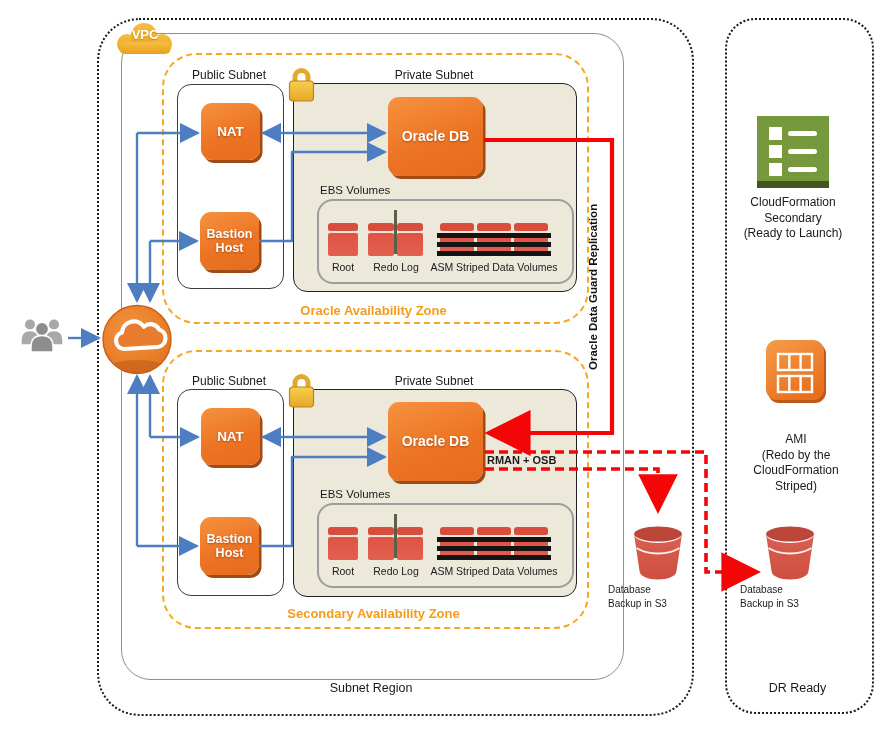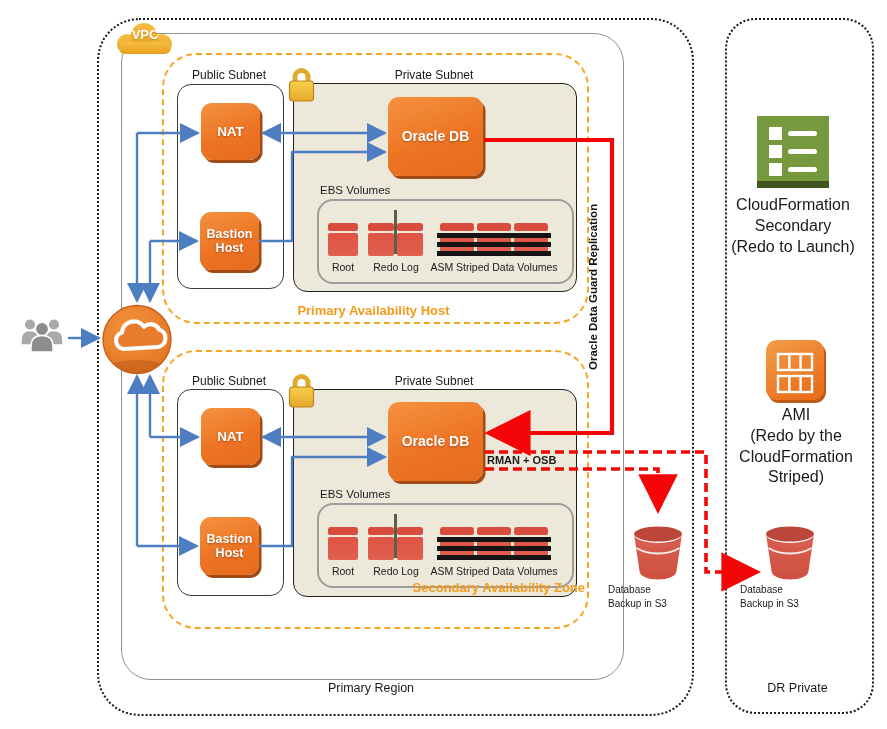--- a/index.html
+++ b/index.html
@@ -20,21 +20,21 @@
   .lbl{position:absolute;text-align:center;font-size:12px;}
   .lbl-left{position:absolute;text-align:left;font-size:11.5px;}
   .az-lbl{position:absolute;text-align:center;font-size:13px;font-weight:bold;color:#F59B1B;}
   .vol{position:absolute;}
   .vol .cap{height:8px;border-radius:3px 3px 2px 2px;background:#D94C3E;}
   .vol .bdy{margin-top:2px;height:23px;border-radius:2px;background:linear-gradient(180deg,#DE5344,#E2604F);}
   .stripe{position:absolute;height:5px;background:#141414;z-index:6;}
   .sep{position:absolute;width:3px;background:#5E5F49;z-index:6;}
   .vol-lbl{position:absolute;text-align:center;font-size:10.5px;z-index:7;}
   .bucket-lbl{position:absolute;font-size:10px;line-height:1.35;z-index:7;}
-  .dritem-lbl{position:absolute;text-align:center;font-size:16px;line-height:1.3;z-index:7;}
+  .dritem-lbl{position:absolute;text-align:center;font-size:12px;line-height:1.3;z-index:7;}
   .dg-lbl{position:absolute;left:587px;top:146px;height:282px;width:22px;
           writing-mode:vertical-rl;transform:rotate(180deg);text-align:center;
           font-size:11.5px;font-weight:600;color:#111;z-index:45;}
   .rman-lbl{position:absolute;left:487px;top:454px;width:80px;font-size:11px;font-weight:bold;z-index:45;}
   .icon{z-index:10;}
   svg{display:block;}
 </style>
 </head>
 <body>
 
@@ -240,40 +240,40 @@
         <rect x="31" y="15" width="29" height="5" rx="2.5"></rect>
       <rect x="12" y="29" width="13" height="13"></rect>
         <rect x="31" y="33" width="29" height="5" rx="2.5"></rect>
       <rect x="12" y="47" width="13" height="13"></rect>
         <rect x="31" y="51" width="29" height="5" rx="2.5"></rect>
     </g>
   </svg>
   <div class="dritem-lbl" style="left:718px;top:195px;width:150px;">
     <div>CloudFormation</div>
     <div>Secondary</div>
-    <div>(Redo to Launch)</div>
+    <div>(Ready to Launch)</div>
   </div>
 
   <svg class="abs icon" style="left:766px;top:340px;" width="60" height="64" viewBox="0 0 60 64">
     <defs>
         <linearGradient id="gami" x1="0" y1="0" x2="0.6" y2="1">
           <stop offset="0" stop-color="#F59D4A"></stop>
           <stop offset="1" stop-color="#E96F1D"></stop>
         </linearGradient>
       </defs>
     <rect x="2" y="3" width="58" height="60" rx="11" fill="#BE5A17"></rect>
     <rect x="0" y="0" width="58" height="60" rx="11" fill="url(#gami)"></rect>
     <g fill="none" stroke="#fff" stroke-width="2.4">
       <rect x="12" y="14" width="34" height="16"></rect>
         <path d="M23.3,14 V30 M34.6,14 V30"></path>
       <rect x="12" y="36" width="34" height="16"></rect>
         <path d="M23.3,36 V52 M34.6,36 V52"></path>
     </g>
   </svg>
-  <div class="dritem-lbl" style="left:721px;top:405px;width:150px;">
+  <div class="dritem-lbl" style="left:721px;top:432px;width:150px;">
     <div>AMI</div>
     <div>(Redo by the</div>
     <div>CloudFormation</div>
     <div>Striped)</div>
   </div>
 
   <svg width="887" height="729" viewBox="0 0 887 729" style="position:absolute;left:0;top:0;z-index:40;pointer-events:none;">
     <defs>
       <marker id="ab" viewBox="0 0 10 10" refX="9" refY="5" markerWidth="8.5" markerHeight="8.5" orient="auto-start-reverse">
           <path d="M0,0 L10,5 L0,10 z" fill="#4D7EC2"></path>
@@ -300,18 +300,18 @@
     <path d="M484,140 H612 V433 H489" fill="none" stroke="#F40606" stroke-width="4.2" marker-end="url(#ar)"></path>
     <g fill="none" stroke="#F40606" stroke-width="3.6" stroke-dasharray="9 5">
       <path d="M485,452 H706 V572 H757" marker-end="url(#ar)"></path>
       <path d="M485,469 H658 V510" marker-end="url(#ar)"></path>
     </g>
   </svg>
 
   <div class="dg-lbl">Oracle Data Guard Replication</div>
   <div class="rman-lbl">RMAN + OSB</div>
 
-  <div class="az-lbl" style="left:162px;top:303px;width:423px;z-index:45;">Primary Availability Host</div>
-  <div class="az-lbl" style="left:162px;top:580px;width:423px;z-index:45;text-align:right;">Secondary Availability Zone</div>
-  <div class="lbl" style="left:121px;top:681px;width:500px;font-size:12.5px;">Primary Region</div>
-  <div class="lbl" style="left:725px;top:681px;width:145px;font-size:12.5px;">DR Private</div>
+  <div class="az-lbl" style="left:162px;top:303px;width:423px;z-index:45;">Oracle Availability Zone</div>
+  <div class="az-lbl" style="left:162px;top:606px;width:423px;z-index:45;">Secondary Availability Zone</div>
+  <div class="lbl" style="left:121px;top:681px;width:500px;font-size:12.5px;">Subnet Region</div>
+  <div class="lbl" style="left:725px;top:681px;width:145px;font-size:12.5px;">DR Ready</div>
 
 </div>
 
 </body></html>

